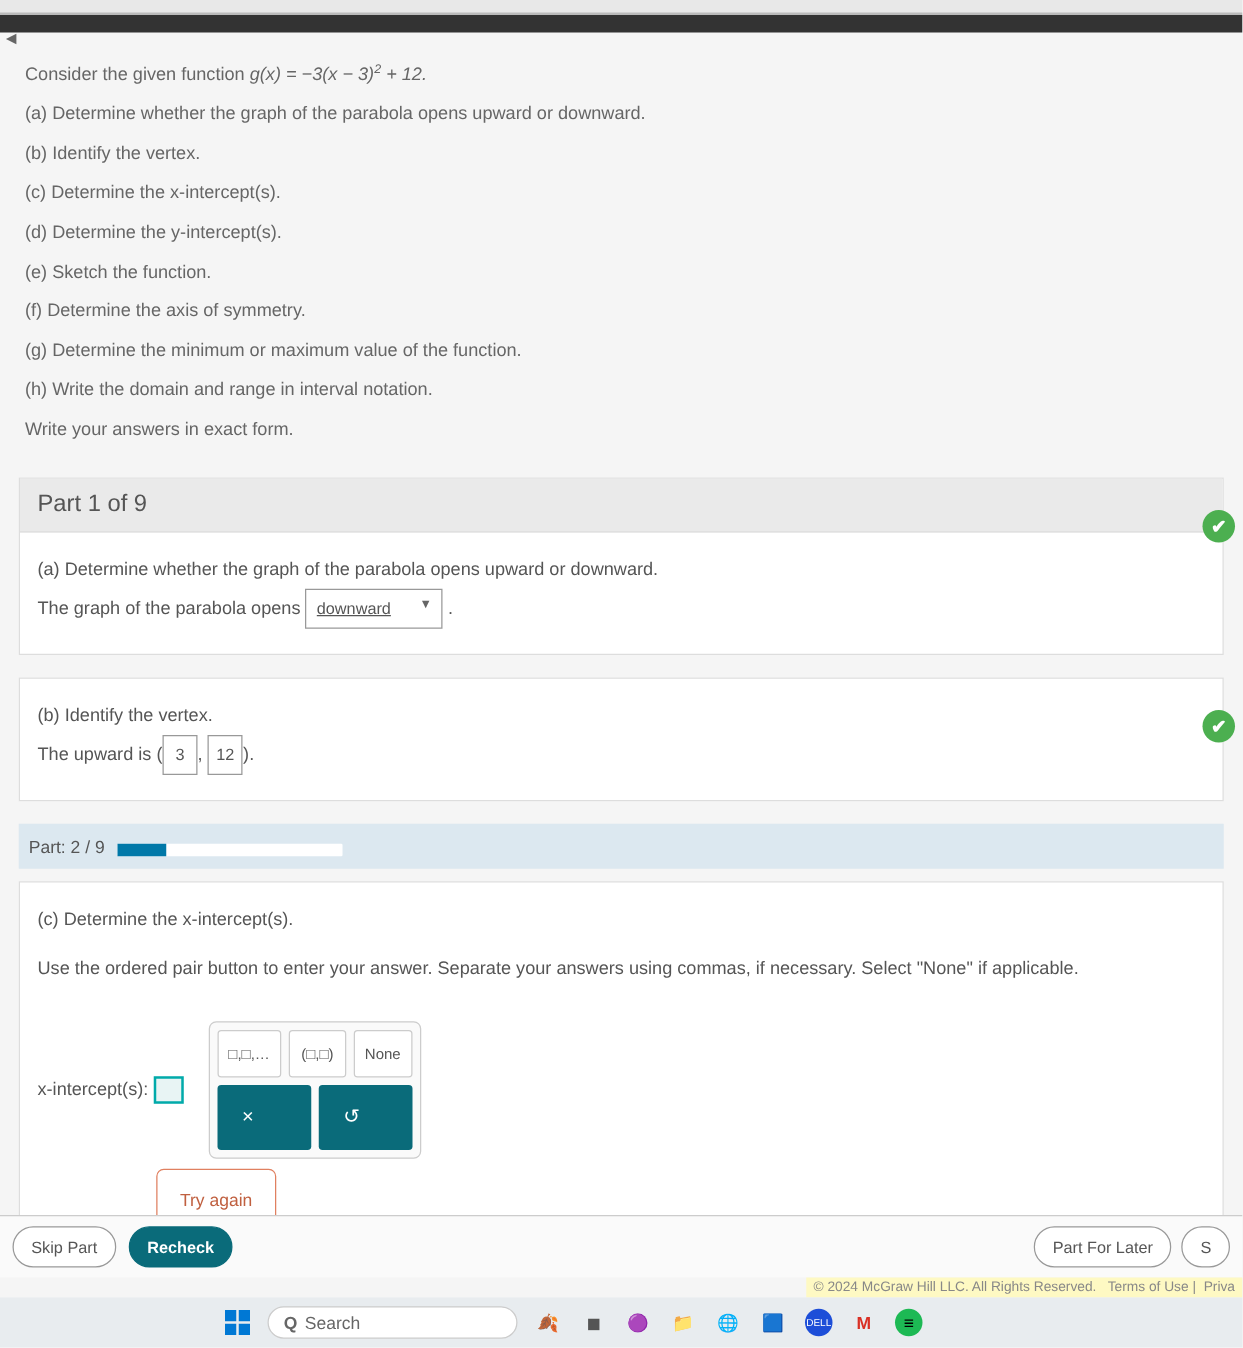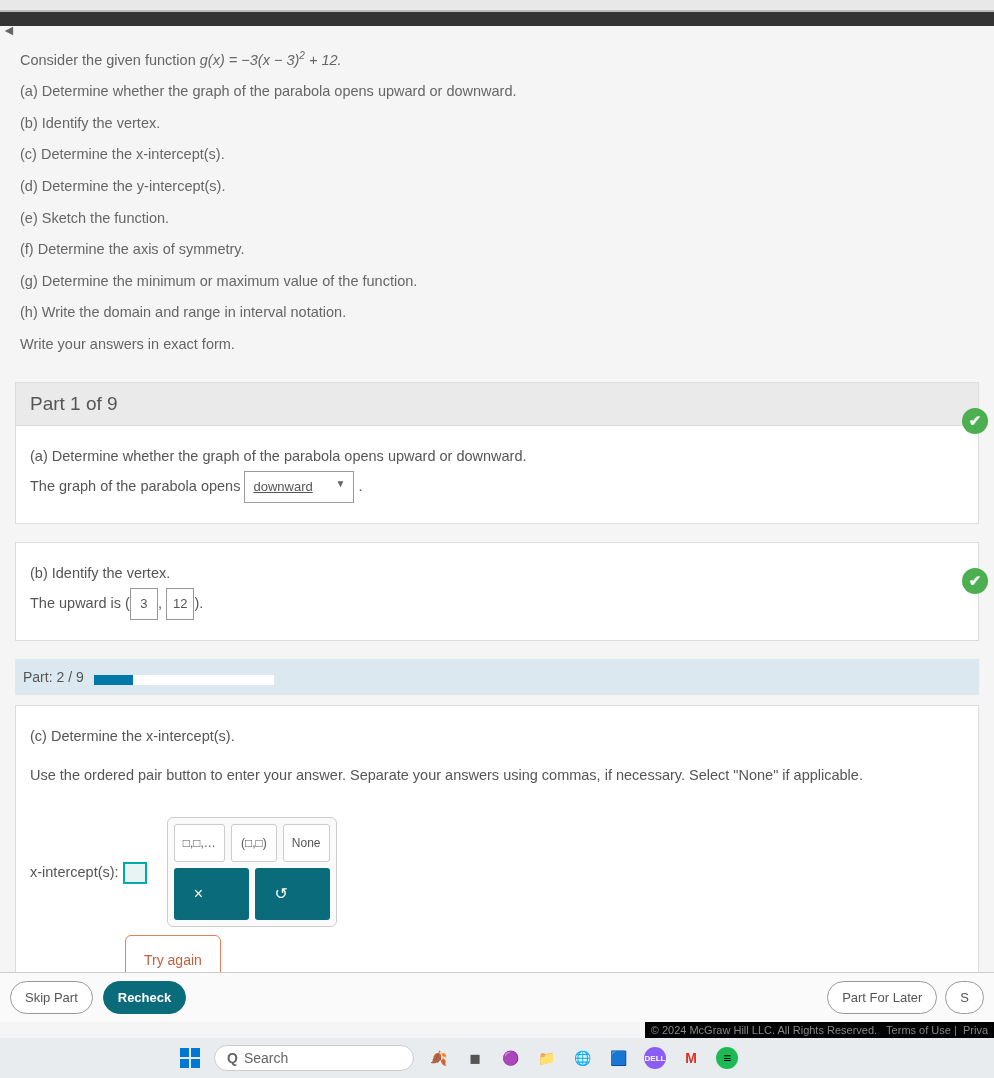--- a/index.html
+++ b/index.html
@@ -26,21 +26,21 @@
 .tool-row { display: flex; gap: 6px; margin-bottom: 6px; }
 .tool-row:last-child { margin-bottom: 0; }
 .tool-btn { border: 1px solid #ccc; background: #fff; padding: 6px 8px; font-size: 12px; color: #555; cursor: pointer; border-radius: 3px; min-width: 46px; text-align: center; }
 .tool-btn-dark { background: #0a6b7a; color: #fff; border: none; padding: 10px 20px; font-size: 16px; border-radius: 3px; cursor: pointer; }
 .try-again { display: inline-block; border: 1.5px solid #e08060; color: #c06040; padding: 10px 18px; border-radius: 6px; font-size: 14px; margin: 8px 0 0 95px; background: #fff; position: relative; }
 .try-again::after { content: ""; position: absolute; bottom: -8px; left: 30px; width: 0; height: 0; border-left: 7px solid transparent; border-right: 7px solid transparent; border-top: 8px solid #e08060; }
 .bottom-bar { position: absolute; bottom: 56px; left: 0; right: 0; padding: 8px 10px; display: flex; border-top: 1px solid #ccc; background: #fafafa; }
 .pill-btn { border: 1.5px solid #999; background: #fff; color: #555; padding: 8px 14px; border-radius: 20px; font-size: 13px; cursor: pointer; }
 .pill-btn.primary { background: #0a6b7a; color: #fff; border-color: #0a6b7a; font-weight: bold; margin-left: 10px; }
 .pill-btn.right { margin-left: auto; }
-.copyright { position: absolute; bottom: 40px; right: 0; font-size: 11px; color: #888; background: #000000; padding: 2px 6px; }
+.copyright { position: absolute; bottom: 40px; right: 0; font-size: 11px; color: #888; background: #fef9c3; padding: 2px 6px; }
 .copyright a { color: #888; text-decoration: none; }
 .taskbar { position: absolute; bottom: 0; left: 0; right: 0; height: 40px; background: #e8ecef; display: flex; align-items: center; padding: 0 180px; gap: 14px; }
 .search-tb { display: flex; align-items: center; background: #fff; border: 1px solid #ccc; border-radius: 20px; padding: 4px 12px; width: 200px; font-size: 14px; color: #666; gap: 6px; }
 .tb-icon { width: 22px; height: 22px; border-radius: 4px; display: flex; align-items: center; justify-content: center; font-size: 14px; }
 .win-icon { display: grid; grid-template: 1fr 1fr / 1fr 1fr; gap: 2px; width: 20px; height: 20px; }
 .win-icon span { background: #0078d4; }
 </style>
 </head>
 <body>
 
@@ -143,16 +143,16 @@
   <div class="search-tb">
     <span style="font-weight:bold;">Q</span>
     <span>Search</span>
   </div>
   <span class="tb-icon">🍂</span>
   <span class="tb-icon">◼</span>
   <span class="tb-icon">🟣</span>
   <span class="tb-icon">📁</span>
   <span class="tb-icon">🌐</span>
   <span class="tb-icon">🟦</span>
-  <span class="tb-icon" style="background:#8b5cf6;color:#fff;border-radius:50%;font-size:8px;font-weight:bold;">DELL</span>
+  <span class="tb-icon" style="background:#1d4ed8;color:#fff;border-radius:50%;font-size:8px;">DELL</span>
   <span class="tb-icon" style="color:#d93025;font-weight:bold;">M</span>
   <span class="tb-icon" style="background:#1db954;border-radius:50%;color:#000;">≡</span>
 </div>
 
 </body></html>

